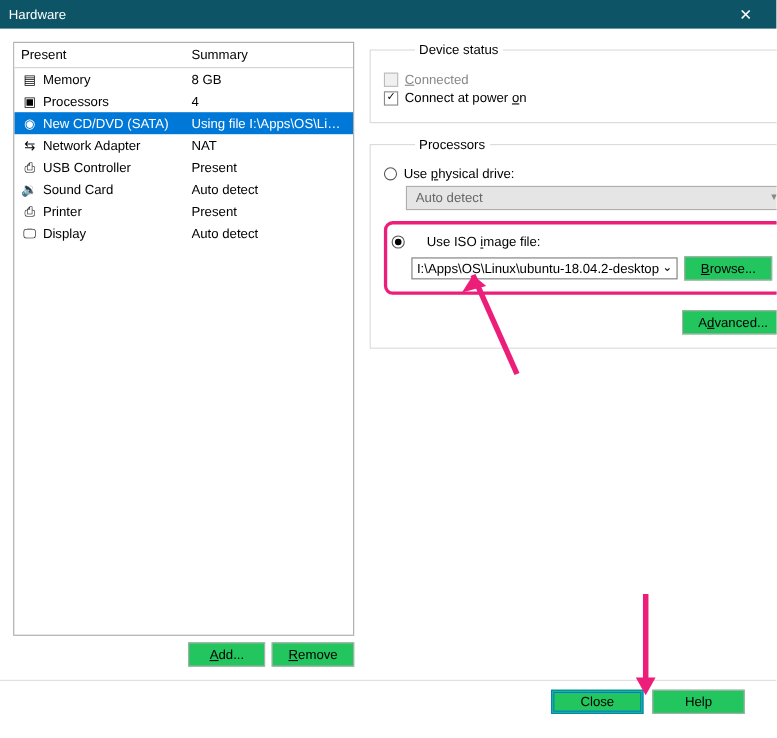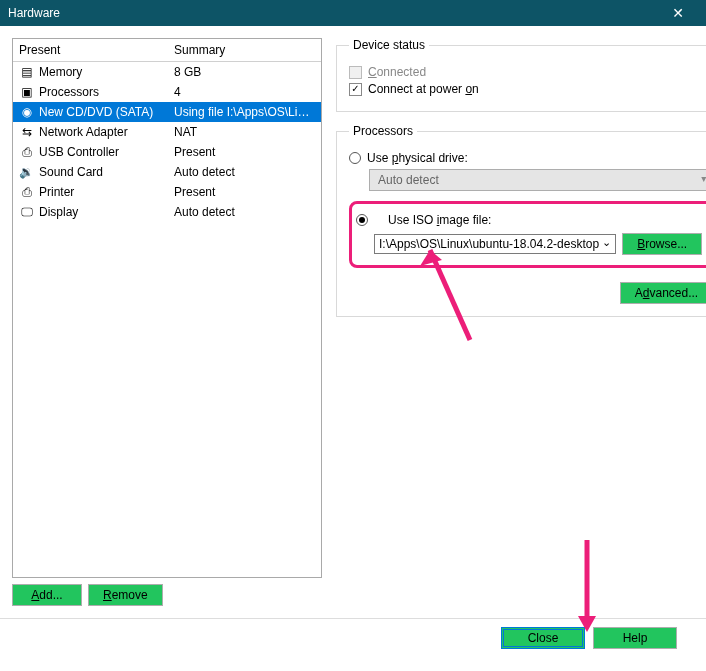--- a/index.html
+++ b/index.html
@@ -14,21 +14,21 @@
   .col-device { width: 155px; }
   .col-summary { flex: 1; }
   .devrow { display: flex; align-items: center; padding: 2px 6px; white-space: nowrap; overflow: hidden; }
   .devrow .icon { width: 16px; height: 16px; margin-right: 4px; display: inline-flex; align-items: center; justify-content: center; flex-shrink: 0; }
   .devrow .dname { width: 135px; overflow: hidden; text-overflow: ellipsis; }
   .devrow .dsum { flex: 1; overflow: hidden; text-overflow: ellipsis; }
   .devrow.selected { background: #0078d7; color: #fff; }
   .btn { border: 1px solid #adadad; background: #22c55e; padding: 3px 14px; cursor: default; min-width: 70px; text-align: center; }
   .right { flex: 1; padding: 0 6px; }
   fieldset { border: 1px solid #d9d9d9; margin: 0 0 12px 0; padding: 10px 12px 12px 12px; }
-  legend { padding: 0 4px; color: #000; }
+  legend { padding: 0 4px; color: #000; margin-left: 28px; }
   .cb-row { display: flex; align-items: center; gap: 6px; margin: 3px 0; }
   .cb { width: 13px; height: 13px; border: 1px solid #888; display: inline-flex; align-items: center; justify-content: center; }
   .cb.disabled { background: #f0f0f0; border-color: #bbb; }
   .cb.checked::after { content: "✓"; font-size: 10px; line-height: 10px; }
   .disabled-text { color: #888; }
   .radio { width: 12px; height: 12px; border: 1px solid #555; border-radius: 50%; display: inline-flex; align-items: center; justify-content: center; }
   .radio.checked::after { content: ""; width: 6px; height: 6px; background: #000; border-radius: 50%; }
   .dd { border: 1px solid #adadad; background: #e8e8e8; color: #666; padding: 3px 18px 3px 8px; position: relative; margin: 4px 0 10px 20px; }
   .dd::after { content: "▾"; position: absolute; right: 6px; color: #888; font-size: 10px; }
   .dd.disabled { background: #e5e5e5; }
@@ -38,21 +38,21 @@
   .iso-row .combo::after { content: "⌄"; position: absolute; right: 4px; top: 1px; font-size: 11px; }
   .adv-row { margin-top: 14px; display: flex; justify-content: flex-end; }
   .footer { border-top: 1px solid #ddd; padding: 8px 29px; display: flex; justify-content: flex-end; gap: 8px; }
   .footer .btn { min-width: 84px; }
   .footer .btn.focus { border: 1px solid #0078d7; outline: 1px solid #0078d7; outline-offset: -3px; }
   .arrow { position: absolute; pointer-events: none; }
   .arrow-line { stroke: #ec1e79; stroke-width: 5; fill: none; }
   .arrow-head { fill: #ec1e79; }
   .u { text-decoration: underline; }
   .outer-left-wrap { display:flex; flex-direction:column; width:310px; }
-  .outer-left-buttons { display:flex; gap:6px; padding-top:6px; }
+  .outer-left-buttons { display:flex; justify-content:flex-end; gap:6px; padding-top:6px; }
 </style>
 </head>
 <body>
 
 <div class="titlebar">
   <span class="title">Hardware</span>
   <span class="close">✕</span>
 </div>
 
 <div class="content">

